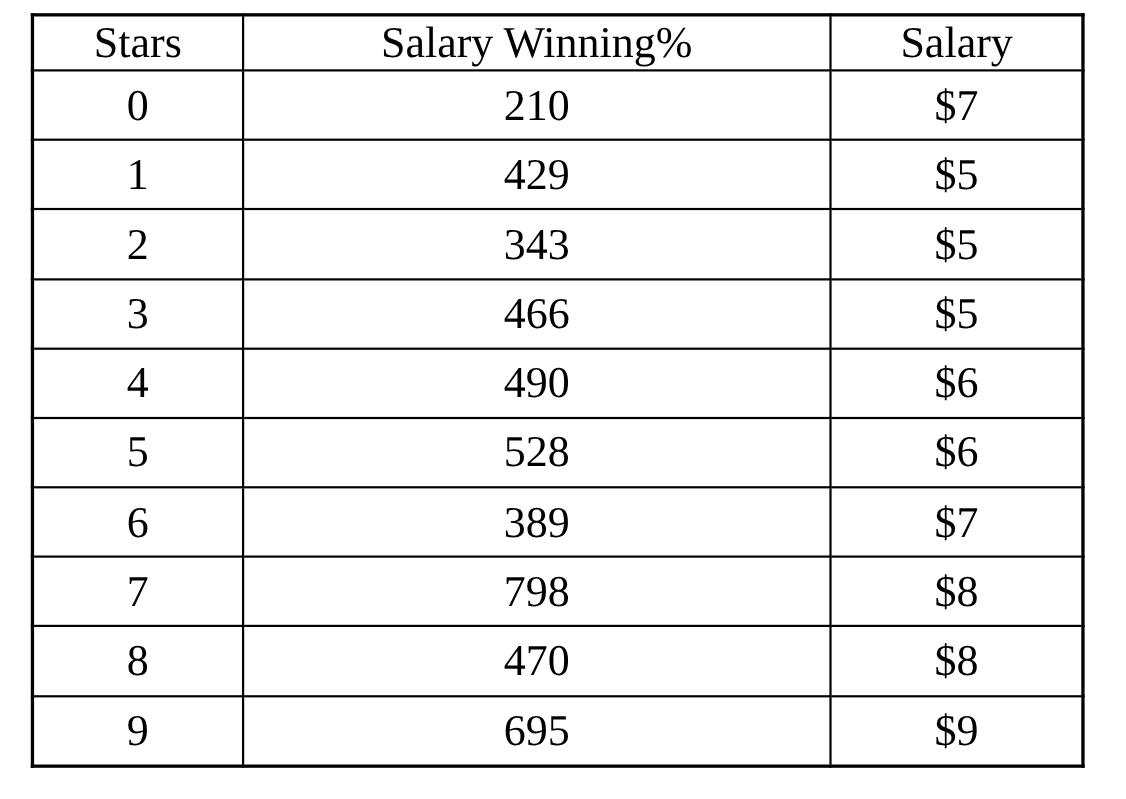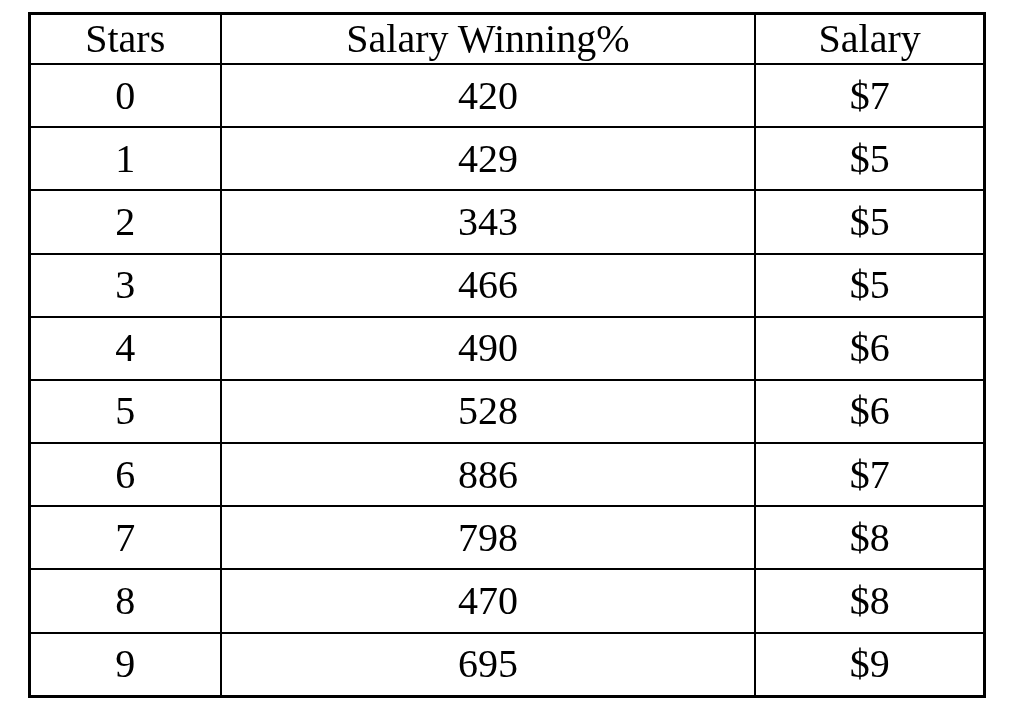--- a/index.html
+++ b/index.html
@@ -57,21 +57,21 @@
     <thead>
       <tr>
         <th>Stars</th>
         <th>Salary Winning%</th>
         <th>Salary</th>
       </tr>
     </thead>
     <tbody>
         <tr>
           <td>0</td>
-          <td>420</td>
+          <td>210</td>
           <td>$7</td>
         </tr>
         <tr>
           <td>1</td>
           <td>429</td>
           <td>$5</td>
         </tr>
         <tr>
           <td>2</td>
           <td>343</td>
@@ -87,21 +87,21 @@
           <td>490</td>
           <td>$6</td>
         </tr>
         <tr>
           <td>5</td>
           <td>528</td>
           <td>$6</td>
         </tr>
         <tr>
           <td>6</td>
-          <td>886</td>
+          <td>389</td>
           <td>$7</td>
         </tr>
         <tr>
           <td>7</td>
           <td>798</td>
           <td>$8</td>
         </tr>
         <tr>
           <td>8</td>
           <td>470</td>

